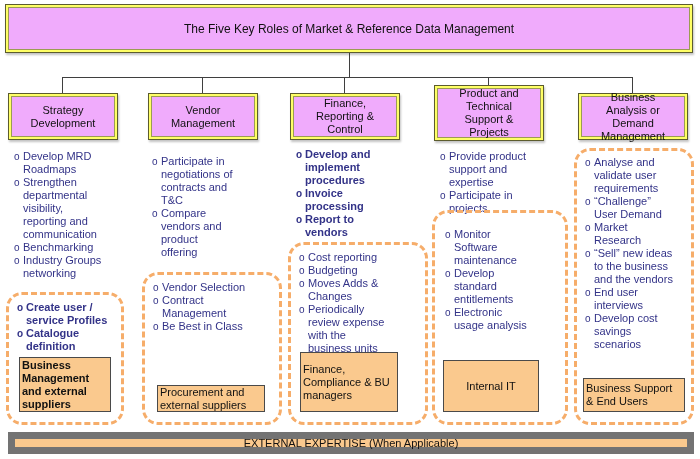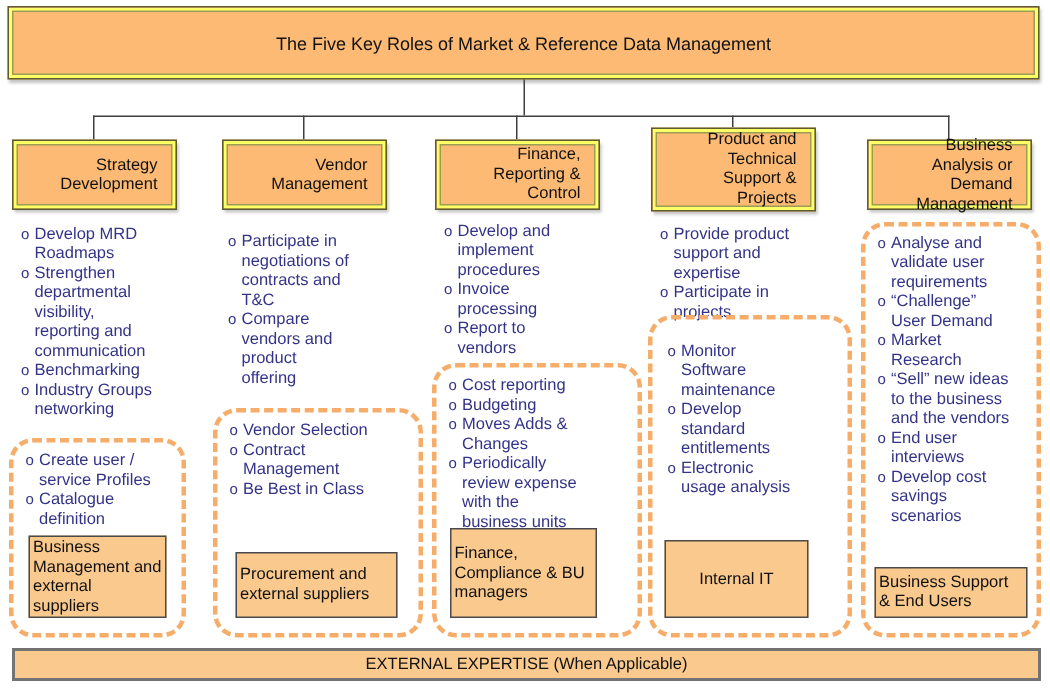--- a/index.html
+++ b/index.html
@@ -3,24 +3,24 @@
 <meta charset="utf-8">
 <style>
   html,body { margin:0; padding:0; background:#ffffff; }
   * { box-sizing:border-box; }
   .canvas {
     position:relative; width:700px; height:459px; background:#ffffff;
     font-family:"Liberation Sans", sans-serif; overflow:hidden;
   }
   
   .ybox {
-    background:#fdba74;
+    background:#f0abfc;
     border:1px solid #5c5c2e;
     box-shadow: inset 0 0 0 2px #ffff66, inset 0 0 0 3px #9c9c52, 1px 2px 2px #c4c4c4;
-    display:flex; align-items:center; justify-content:center; text-align:right;
+    display:flex; align-items:center; justify-content:center; text-align:center;
     color:#111111;
   }
   .title-box {
     position:absolute; left:5px; top:4px; width:688px; height:49px;
     font-size:12px;
   }
   .hdr {
     position:absolute; top:93px; left:2px; width:110px; height:47px;
     font-size:11px; line-height:13px; padding:12px;
   }
@@ -38,49 +38,49 @@
   .c2 .hdr { left:6px; }
   .c4 .hdr { top:85px; height:56px; }
   .c5 .hdr { left:4px; }
   
   ul.blist { list-style:none; margin:0; padding:0; color:#333388; font-size:11px; line-height:13px; }
   ul.blist li { position:relative; padding-left:9px; }
   ul.blist li::before { content:"o"; position:absolute; left:0; top:-0.5px; font-size:10px; }
   .toplist { position:absolute; }
   .c1 .toplist { top:150px; left:8px;  width:88px; }
   .c2 .toplist { top:155px; left:10px; width:82px; }
-  .c3 .toplist { top:148px; left:8px;  width:90px; }
+  .c3 .toplist { top:148px; left:8px;  width:90px;font-weight:bold; }
   .c4 .toplist { top:150px; left:8px;  width:89px; }
   
   .dash {
     position:absolute; left:0; right:0; bottom:34px;
     border:3px dashed #f6ad6a; border-radius:16px;
     padding:6px 4px 0 8px;
   }
-  .c1 .dash { top:292px; }
+  .c1 .dash { top:292px;font-weight:bold; }
   .c2 .dash { top:272px; padding-right:16px; }
   .c3 .dash { top:242px; padding-right:38px; }
   .c4 .dash { top:210px; padding-top:15px; padding-left:10px; padding-right:30px; }
   .c5 .dash { top:148px; padding-top:5px; padding-right:16px; }
   
   .stake {
     position:absolute; left:10px; right:10px; bottom:10px;
     background:#fac98e; border:1px solid #4a4a4a;
     display:flex; align-items:center; justify-content:center; text-align:left;
     font-size:11px; line-height:13px; color:#111111; padding:2px;
   }
   .c1 .stake { height:55px; }
-  .c2 .stake { height:44px; left:12px; right:14px; }
+  .c2 .stake { height:27px; left:12px; right:14px; }
   .c3 .stake { height:60px; left:9px; right:27px; }
   .c4 .stake { height:52px; left:8px; right:26px; }
   .c5 .stake { height:34px; left:6px; right:6px; }
   
   .footer {
     position:absolute; left:8px; top:432px; width:686px; height:22px;
-    background:#fac98e; border:2px solid #737373;
+    background:#fac98e; border:7px solid #737373;
     display:flex; align-items:center; justify-content:center;
     font-size:11px; color:#111111;
   }
 </style>
 </head>
 <body>
 
 <div class="canvas">
 
   <div class="ybox title-box">

